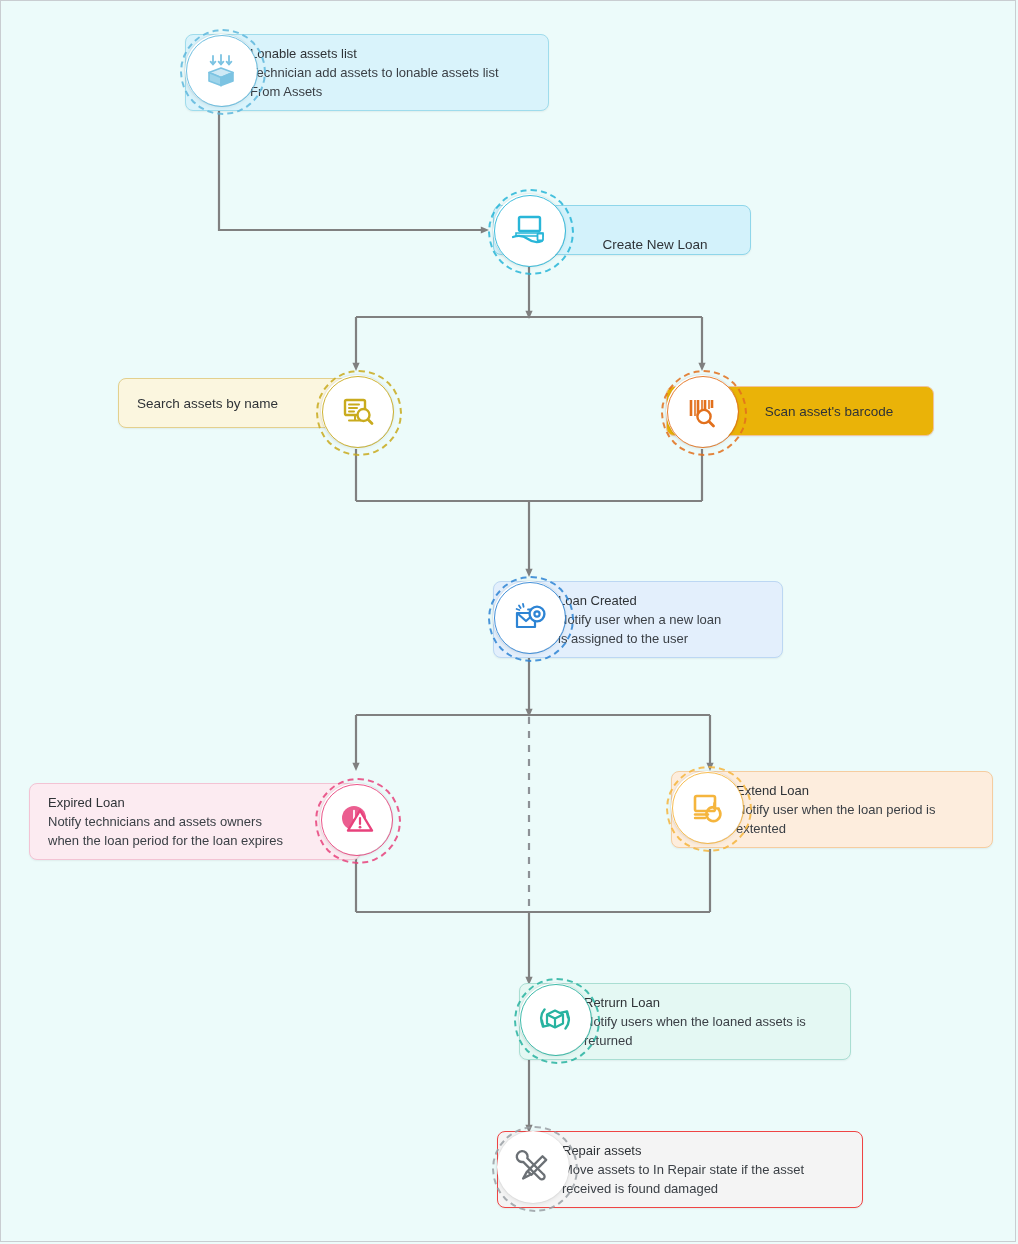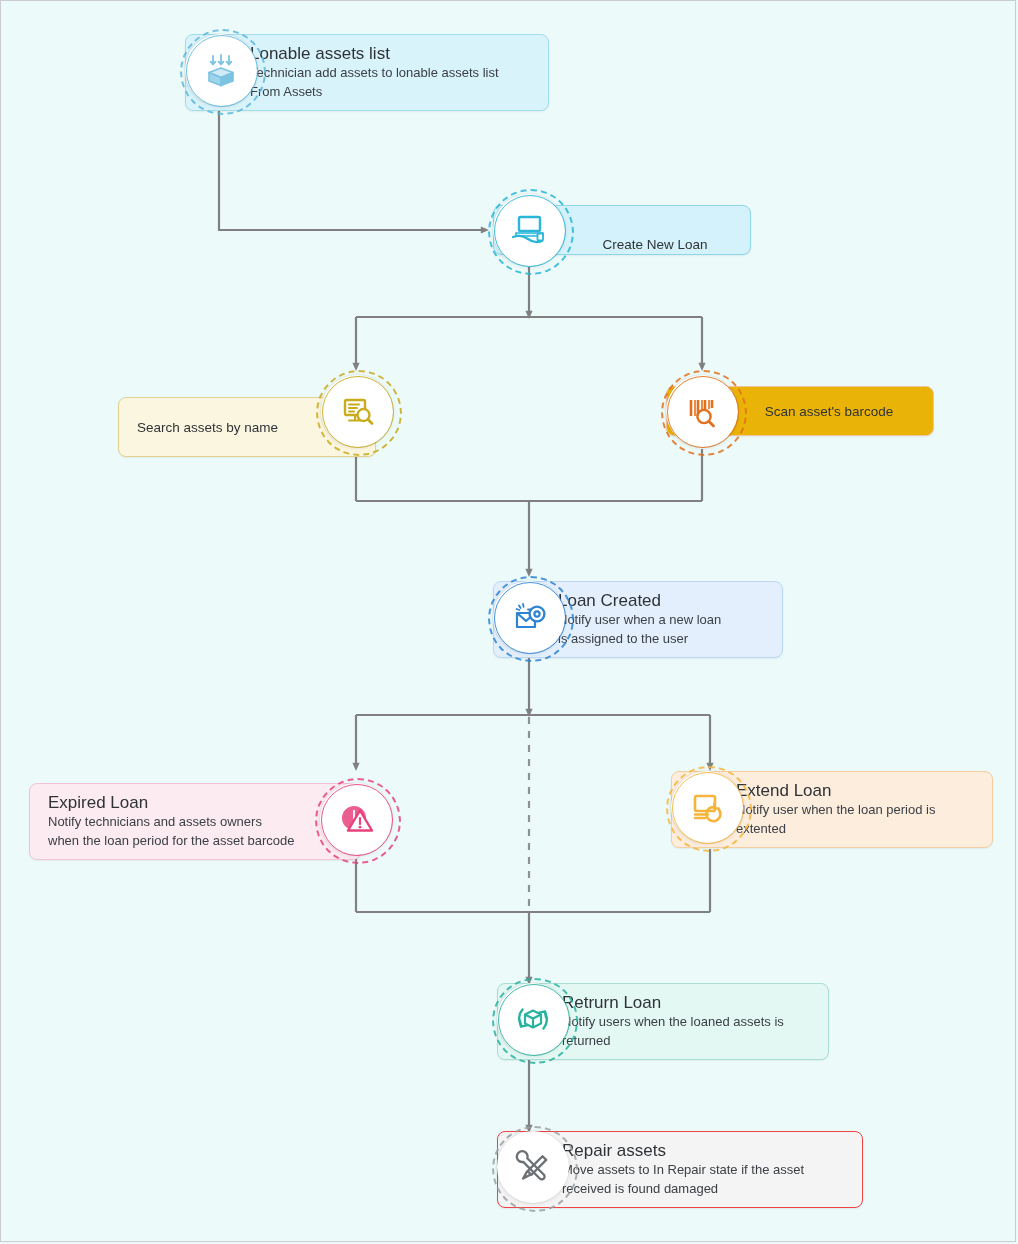--- a/index.html
+++ b/index.html
@@ -21,21 +21,21 @@
 
   
   .node{position:absolute;display:flex;align-items:center;}
   .chip{
     position:relative;
     border-radius:8px;
     box-sizing:border-box;
     display:flex;flex-direction:column;justify-content:center;
     box-shadow:0 1px 2px rgba(0,0,0,.06);
   }
-  .chip .ttl{font-size:17px;color:#2f3337;line-height:19px;}
+  .chip .ttl{font-size:13px;color:#2f3337;line-height:19px;}
   .chip .sub{font-size:13px;color:#3b4046;line-height:19px;}
   .chip .one{font-size:13.5px;color:#2f3337;line-height:19px;}
   .pad-l{padding:9px 14px 9px 64px;}
   .pad-r{padding:9px 64px 9px 14px;}
 
   .disc{
     position:absolute;
     width:72px;height:72px;border-radius:50%;
     background:#ffffff;
     display:flex;align-items:center;justify-content:center;
@@ -143,21 +143,21 @@
       <svg width="42" height="42" viewBox="0 0 42 42">
         <rect x="11" y="8" width="21" height="14" rx="1.4" fill="none" stroke="#29b6d8" stroke-width="2.4"></rect>
         <path d="M8,24 L35,24 L35,27 L8,27 Z" fill="#e7f8fc" stroke="#29b6d8" stroke-width="1.6"></path>
         <path d="M5,28 C10,26 16,27 20,30 C24,33 29,34 34,32" fill="#ffffff" stroke="#29b6d8" stroke-width="2.2" stroke-linecap="round" stroke-linejoin="round"></path>
         <rect x="29.5" y="24.5" width="5.5" height="7" rx="0.8" fill="#ffffff" stroke="#29b6d8" stroke-width="1.8"></rect>
       </svg>
     </div>
   </div>
 
   <div class="node" style="left:117px;top:374px;">
-    <div class="chip sk-yellow pad-r" style="width:258px;height:60px;margin-top:22px;justify-content:center;">
+    <div class="chip sk-yellow pad-r" style="width:258px;height:50px;margin-top:3px;justify-content:center;">
       <div class="one" style="padding-left:4px;">Search assets by name</div>
     </div>
     <div class="disc" style="left:203px;top:0px;color:#c9ab1e;">
       <span class="ring"></span>
       <span class="ring2"></span>
       <svg width="40" height="40" viewBox="0 0 40 40">
         <rect x="8" y="9" width="20" height="15" rx="1.6" fill="none" stroke="#c9ab1e" stroke-width="2.4"></rect>
         <g stroke="#c9ab1e" stroke-width="2" stroke-linecap="round">
           <path d="M12,13.5 L22,13.5"></path>
           <path d="M12,17 L20,17"></path>
@@ -218,21 +218,21 @@
         <circle cx="28" cy="17" r="7.4" fill="#ffffff" stroke="#2d84d4" stroke-width="2.4"></circle>
         <circle cx="28" cy="17" r="2.6" fill="none" stroke="#2d84d4" stroke-width="2.2"></circle>
       </svg>
     </div>
   </div>
 
   <div class="node" style="left:28px;top:782px;">
     <div class="chip sk-pink pad-r" style="width:332px;min-height:72px;padding-left:18px;">
       <div class="ttl">Expired Loan</div>
       <div class="sub">Notify technicians and assets owners</div>
-      <div class="sub">when the loan period for the asset barcode</div>
+      <div class="sub">when the loan period for the loan expires</div>
     </div>
     <div class="disc" style="left:291px;top:0px;color:#e8427c;">
       <span class="ring"></span>
       <span class="ring2"></span>
       <svg width="40" height="40" viewBox="0 0 40 40">
         <path d="M18,7 A12,12 0 1,0 18,31 A12,12 0 1,0 18,7 Z" fill="#e8427c" opacity="0.85"></path>
         <g stroke="#ffffff" stroke-width="1.8" stroke-linecap="round">
           <path d="M18,11.6 L18,19"></path>
             <path d="M18,19 L23,21"></path>
         </g>
@@ -259,21 +259,21 @@
         <g stroke="#f5b53d" stroke-width="2.4" stroke-linecap="round">
           <path d="M8,27.5 L21,27.5"></path>
           <path d="M8,31 L18,31"></path>
         </g>
         <path d="M31.6,22.4 A7,7 0 1,1 26.4,20.1" fill="none" stroke="#f5b53d" stroke-width="2.6" stroke-linecap="round"></path>
         <path d="M27.4,16.2 L27.1,21.1 L31.8,21.5" fill="none" stroke="#f5b53d" stroke-width="2.4" stroke-linecap="round" stroke-linejoin="round"></path>
       </svg>
     </div>
   </div>
 
-  <div class="node" style="left:496px;top:982px;border-radius:28px;">
+  <div class="node" style="left:518px;top:982px;border-radius:28px;">
     <div class="chip sk-teal pad-l" style="width:332px;min-height:72px;">
       <div class="ttl">Retrurn Loan</div>
       <div class="sub">Notify users when the loaned assets is</div>
       <div class="sub">returned</div>
     </div>
     <div class="disc" style="left:0px;top:0px;color:#28b3a0;">
       <span class="ring"></span>
       <span class="ring2"></span>
       <svg width="42" height="42" viewBox="0 0 42 42">
         <path d="M32.5,14 A13.5,13.5 0 0,1 31.5,30.5" fill="none" stroke="#28b3a0" stroke-width="2.4" stroke-linecap="round"></path>

